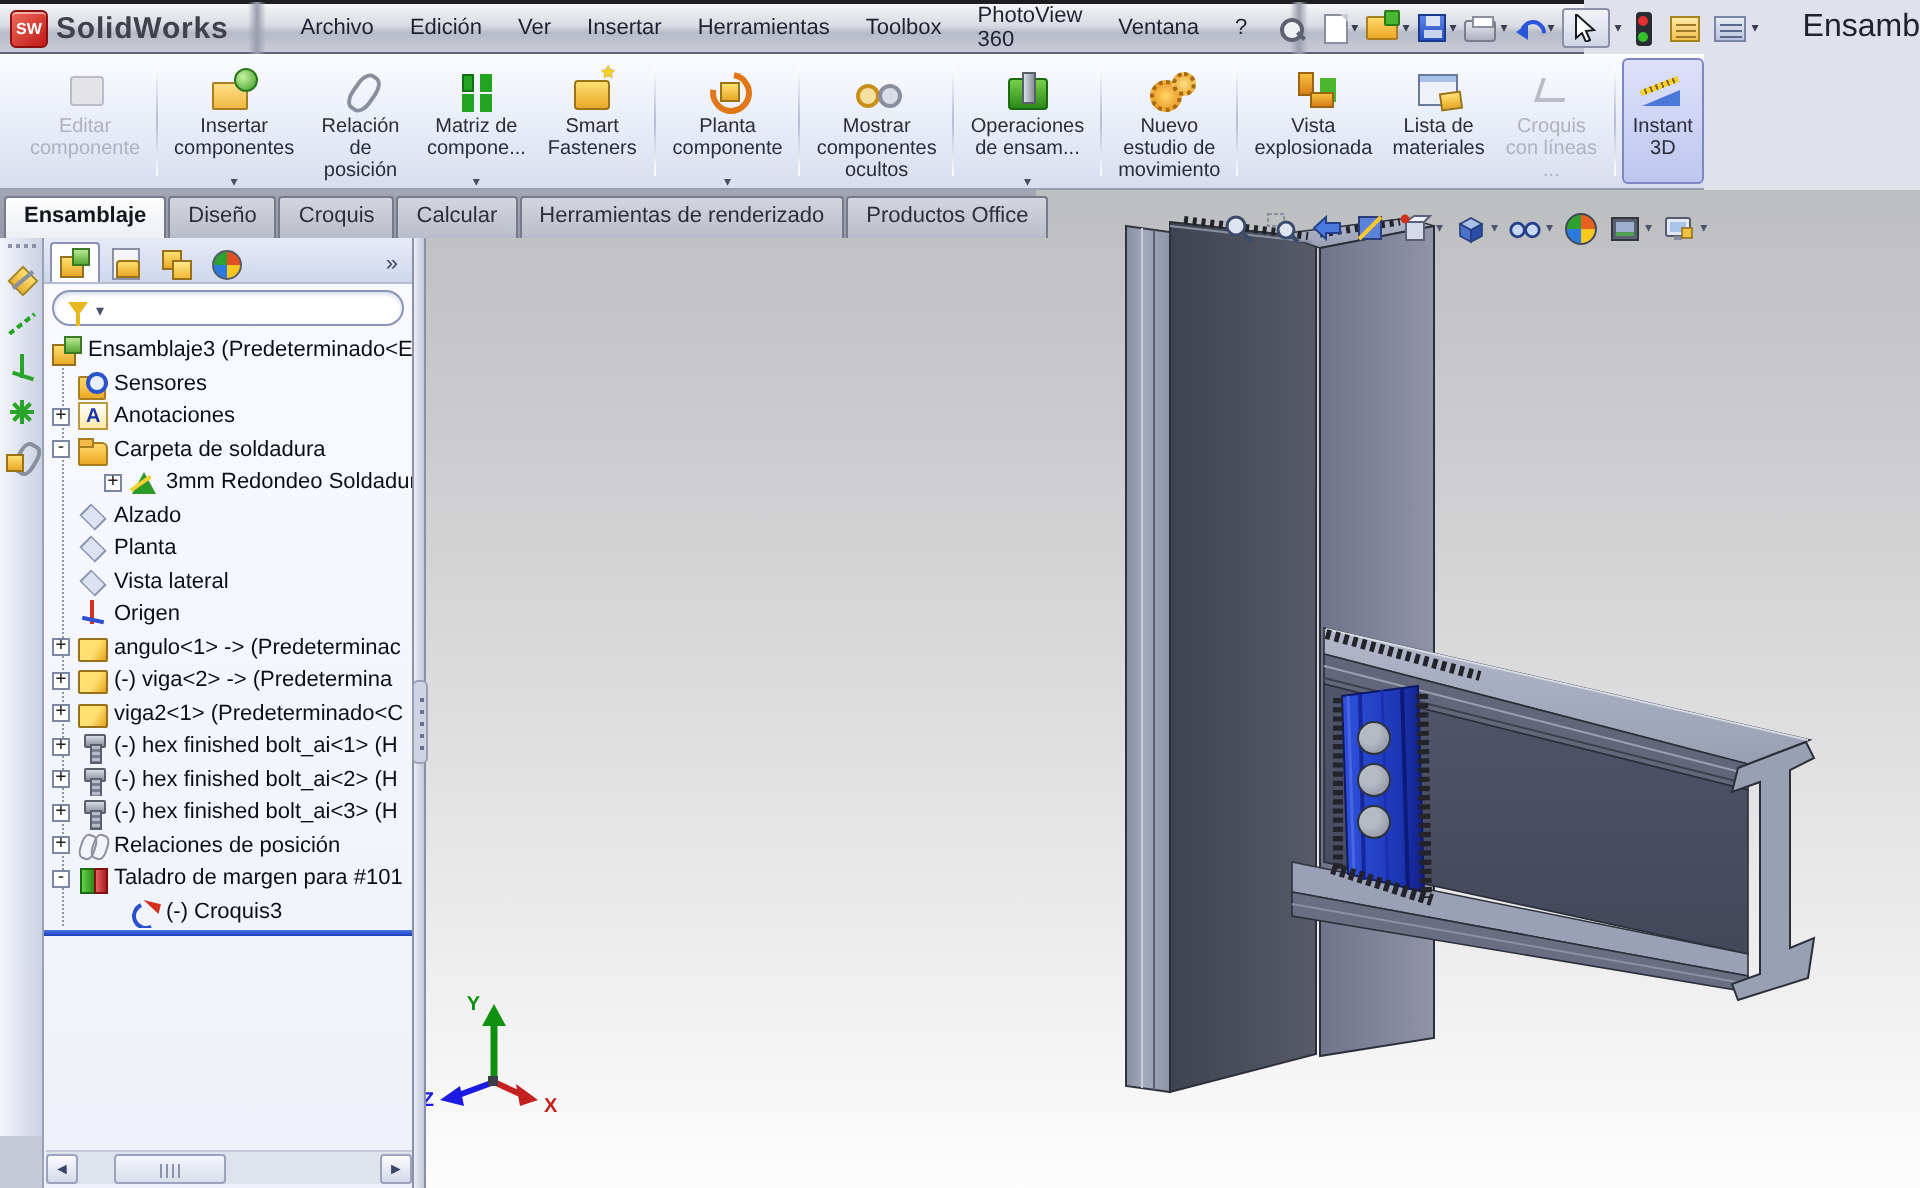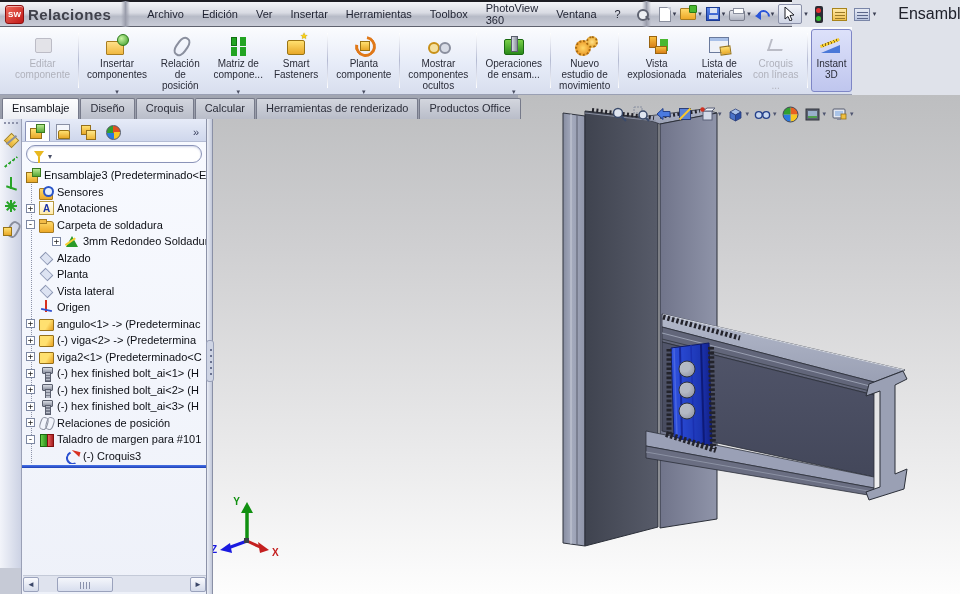--- a/index.html
+++ b/index.html
@@ -95,21 +95,21 @@
   .ci-sketchlines::before { content:""; position:absolute; left:5px; top:6px; width:13px; height:10px; border-left:2px solid #babcc6; border-bottom:2px solid #babcc6; transform:skewX(-18deg); }
   .ci-instant3d::before { content:""; position:absolute; left:2px; top:12px; width:0; height:0; border-left:19px solid transparent; border-bottom:8px solid #4a78d8; }
   .ci-instant3d::after { content:""; position:absolute; left:2px; top:12px; width:20px; height:3px;
     background:repeating-linear-gradient(90deg,#f8d030 0 2px,#8a6a10 2px 3px); transform:rotate(-21deg); transform-origin:left bottom; }
 
   
   #tabstrip { position:absolute; left:0; top:95px; width:518px; height:24px; z-index:40;
     background:linear-gradient(#a2a6b2,#969aa8); display:flex; align-items:flex-end; padding-left:2px; }
   .tab { height:21px; padding:3px 9px 0; font-size:11px; color:#2c2e3a; margin-right:1px; white-space:nowrap;
     background:linear-gradient(#d3d6de,#b9bdc9); border:1px solid #767a8a; border-bottom:none; border-radius:2px 2px 0 0; }
-  .tab.active { background:linear-gradient(#fdfdfe,#edeff4); font-weight:normal; color:#14161e; }
+  .tab.active { background:linear-gradient(#fdfdfe,#edeff4); font-weight:bold; color:#14161e; }
 
   
   #viewport { position:absolute; left:207px; top:95px; width:753px; height:499px; overflow:hidden; z-index:10;
     background:linear-gradient(#bdbec0 0%, #cfcfd1 30%, #e9e9ea 70%, #fdfdfd 100%); }
   #modelsvg { position:absolute; left:-207px; top:-95px; width:960px; height:594px; }
   #headsup { position:absolute; left:404px; top:9px; height:20px; display:flex; align-items:center; gap:5px; }
   .hbtn { display:flex; align-items:center; }
   .hbtn svg { width:17px; height:17px; }
   .hbtn.drop::after { content:"▾"; font-size:7px; color:#4e5470; margin-left:2px; }
 
@@ -374,21 +374,21 @@
             <rect x="4" y="5" width="8" height="5" fill="#aac4e8"></rect>
             <rect x="6" y="12" width="4" height="2" fill="#888da0"></rect>
             <rect x="10" y="8" width="5" height="5" fill="#f0c040" stroke="#967018" stroke-width="0.8"></rect>
           </svg>
         </span>
     </div>
   </div>
 
   <div id="titlebar">
     <span class="logo-badge">SW</span>
-    <span class="logo-text">Relaciones</span>
+    <span class="logo-text">SolidWorks</span>
     <span class="tb-sep"></span>
     <div id="menus">
       <span class="menu">Archivo</span>
       <span class="menu">Edición</span>
       <span class="menu">Ver</span>
       <span class="menu">Insertar</span>
       <span class="menu">Herramientas</span>
       <span class="menu">Toolbox</span>
       <span class="menu">PhotoView 360</span>
       <span class="menu">Ventana</span>

